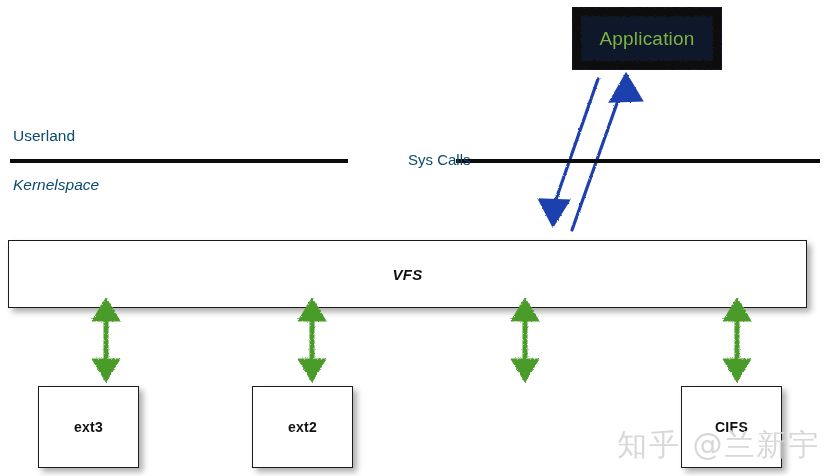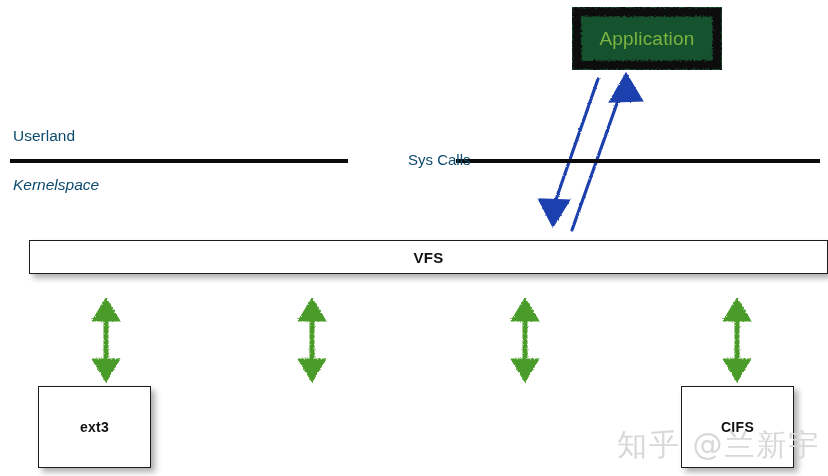--- a/index.html
+++ b/index.html
@@ -18,21 +18,21 @@
     overflow: hidden;
   }
 
   
   .app-box {
     position: absolute;
     left: 572px;
     top: 7px;
     width: 150px;
     height: 63px;
-    background: #14532d;
+    background: #0f172a;
     box-sizing: border-box;
   }
   .app-box svg {
     position: absolute;
     left: 0; top: 0;
     width: 150px; height: 63px;
   }
   .app-label {
     position: absolute;
     left: 0; top: 0;
@@ -77,29 +77,30 @@
     align-items: center;
     justify-content: center;
   }
   .box-label {
     font-size: 14px;
     font-weight: bold;
     color: #111111;
     letter-spacing: 0.3px;
   }
   .vfs-box {
-    left: 29px;
+    left: 8px;
     top: 240px;
     width: 799px;
-    height: 34px;
+    height: 68px;
+    font-style: italic;
   }
   .vfs-box .box-label { font-size: 15px; }
 
   .fs-box {
-    width: 113px;
+    width: 101px;
     height: 82px;
     top: 386px;
   }
 
   
   .garrow {
     position: absolute;
     top: 297px;
     width: 34px;
     height: 86px;
@@ -216,19 +217,22 @@
         <rect x="15" y="16" width="4" height="54"></rect>
         <polygon points="17,1 3,24 31,24"></polygon>
         <polygon points="17,85 3,62 31,62"></polygon>
       </g>
     </svg>
   </div>
 
   <div class="box fs-box" style="left:38px">
     <span class="box-label">ext3</span>
   </div>
+  <div class="box fs-box" style="left:252px">
+    <span class="box-label">ext2</span>
+  </div>
   <div class="box fs-box" style="left:681px">
     <span class="box-label">CIFS</span>
   </div>
 
   <div class="watermark">知乎 @兰新宇</div>
 
 </div>
 
 </body></html>

